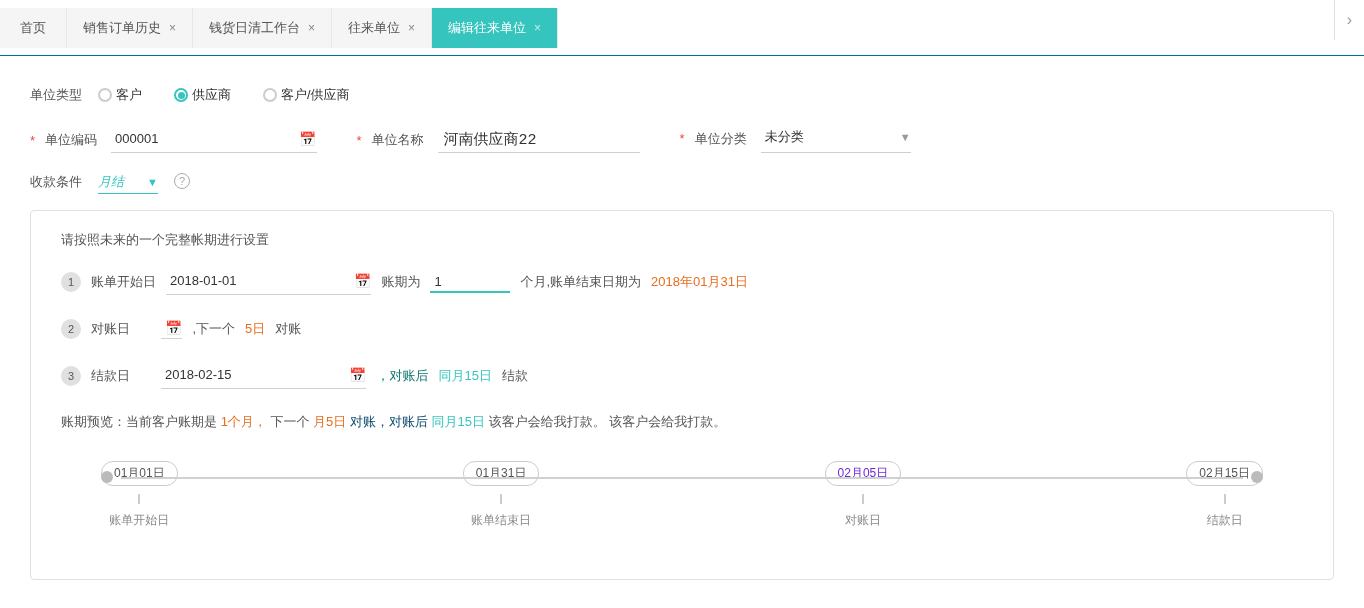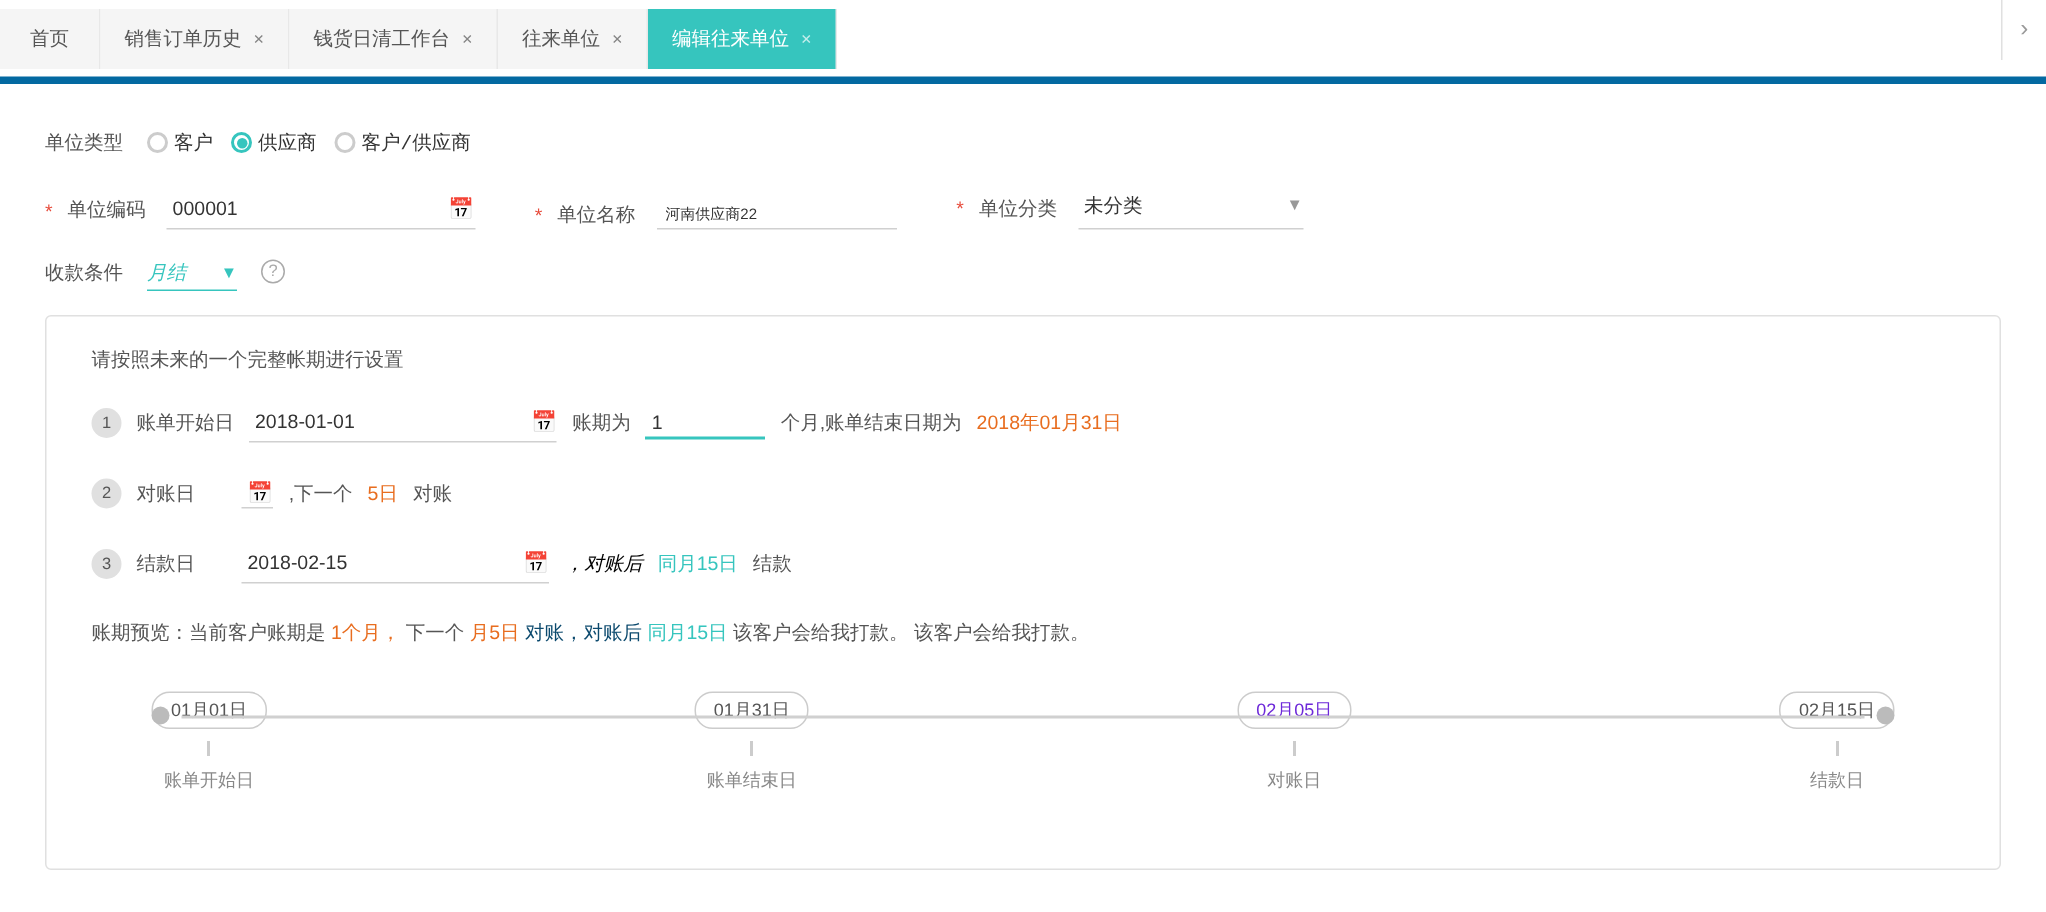--- a/index.html
+++ b/index.html
@@ -3,21 +3,21 @@
   <meta charset="utf-8">
   <style>
     * { box-sizing: border-box; margin: 0; padding: 0; }
     body { font-family: 'Microsoft YaHei', Arial, sans-serif; font-size: 13px; color: #333; background: #f5f5f5; overflow-x: hidden; }
 
     
     .tab-bar {
       display: flex;
       align-items: center;
       background: #fff;
-      border-bottom: 5px solid #0369a1;
+      border-bottom: 1px solid #0369a1;
       height: 56px;
       padding: 12px 0;
       position: relative;
     }
     .tab-item {
       display: flex;
       align-items: center;
       padding: 0 16px;
       height: 40px;
       cursor: pointer;
@@ -79,22 +79,21 @@
     }
     .required-star {
       color: #e74c3c;
       margin-right: 2px;
     }
 
     
     .radio-group {
       display: flex;
       align-items: flex-end;
-      gap: 12px;
-      font-family: Liberation Mono, monospace;
+      gap: 32px;
     }
     .radio-item {
       display: flex;
       align-items: center;
       gap: 4px;
       cursor: pointer;
     }
     .radio-circle {
       width: 14px;
       height: 14px;
@@ -114,24 +113,25 @@
       border-radius: 50%;
       background: #36c5be;
     }
 
     
     .input-field {
       border: none;
       border-bottom: 1px solid #d0d0d0;
       outline: none;
       padding: 4px 6px;
-      font-size: 10px;
+      font-size: 15px;
       color: #333;
       background: transparent;
       min-width: 120px;
+      font-family: Liberation Mono, monospace;
     }
     .input-with-icon {
       display: flex;
       align-items: center;
       border-bottom: 1px solid #d0d0d0;
       padding-bottom: 2px;
     }
     .input-with-icon input {
       border: none;
       outline: none;
@@ -398,21 +398,21 @@
       <span style="color:#555;">对账</span>
     </div>
 
     <div class="period-row">
       <div class="period-num">3</div>
       <span class="period-row-label">结款日</span>
       <div class="input-with-icon">
         <input type="text" class="period-input" value="2018-02-15" style="">
         <span class="calendar-icon">📅</span>
       </div>
-      <span style="color:#000000;font-style:italic;">，对账后</span>
+      <span style="color:#0f766e;">，对账后</span>
       <span class="text-teal">同月15日</span>
       <span style="color:#555;">结款</span>
     </div>
 
     <div class="preview-section">
       <div class="preview-text">
         <span>账期预览：当前客户账期是</span>
         <span class="text-orange">1个月，</span>
         <span style="color:#555;">下一个</span>
         <span class="text-orange">月5日</span>

